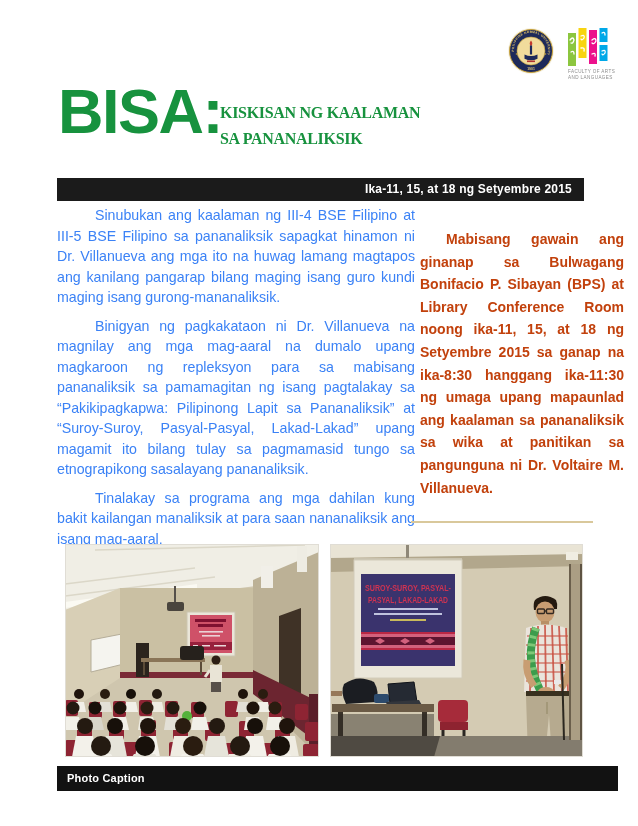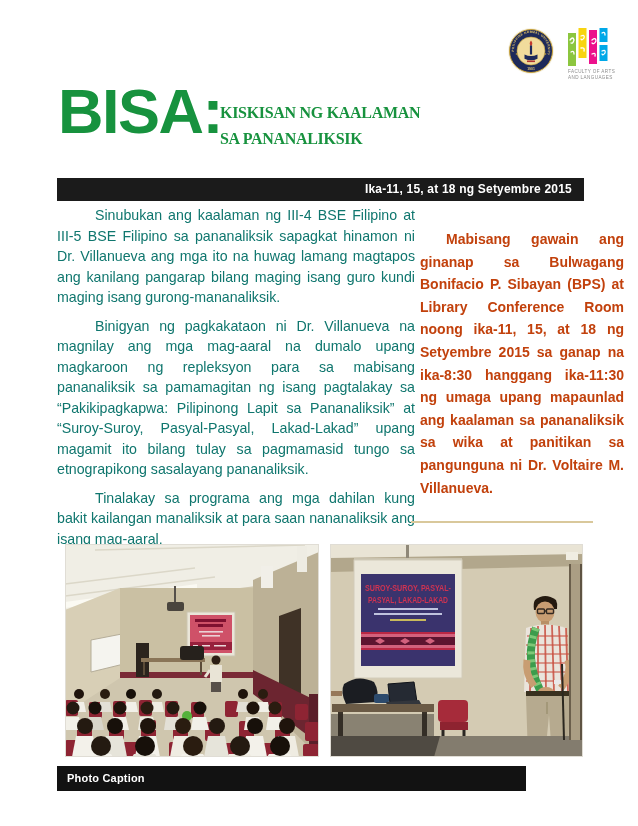--- a/index.html
+++ b/index.html
@@ -19,38 +19,38 @@
     position:absolute;left:220px;top:100px;color:#17923e;font-weight:bold;
     font-size:16px;line-height:26px;letter-spacing:-0.3px;white-space:nowrap;font-family:Liberation Serif, serif;
   }
   .date-bar{
     position:absolute;left:57px;top:166px;width:527px;height:23px;background:#1b1b1b;
     color:#ffffff;font-size:12px;font-weight:bold;line-height:23px;text-align:right;
     padding-right:12px;box-sizing:border-box;letter-spacing:0.2px;margin-top:12px;
   }
   
   .body-col{
-    position:absolute;left:57px;top:205px;width:358px;color:#0f766e;
+    position:absolute;left:57px;top:205px;width:358px;color:#3b82f6;
     font-size:14.2px;line-height:20.5px;text-align:justify;
   }
   .body-col p{margin:0 0 8px 0;text-indent:38px;}
   .side-col{
     position:absolute;left:420px;top:228px;width:204px;color:#c2410c;
     font-weight:bold;font-size:14px;line-height:22.6px;text-align:justify;
     text-indent:26px;
   }
   .tan-rule{position:absolute;left:411px;top:521px;width:182px;height:2px;background:#d9c89b;}
   
   .photo{position:absolute;top:544px;width:254px;height:180px;}
   .photo svg{display:block;}
   .photo-left{left:65px;}
   .photo-right{left:330px;width:253px;}
   
   .caption-bar{
-    position:absolute;left:57px;top:766px;width:469px;height:25px;background:#121212;
+    position:absolute;left:57px;top:766px;width:561px;height:25px;background:#121212;
     color:#ffffff;font-size:11px;font-weight:bold;line-height:25px;
     padding-left:10px;box-sizing:border-box;letter-spacing:0.2px;
   }
 </style>
 </head>
 <body>
 
 <div class="page">
 
   <svg class="pnu-seal" viewBox="0 0 48 48">

